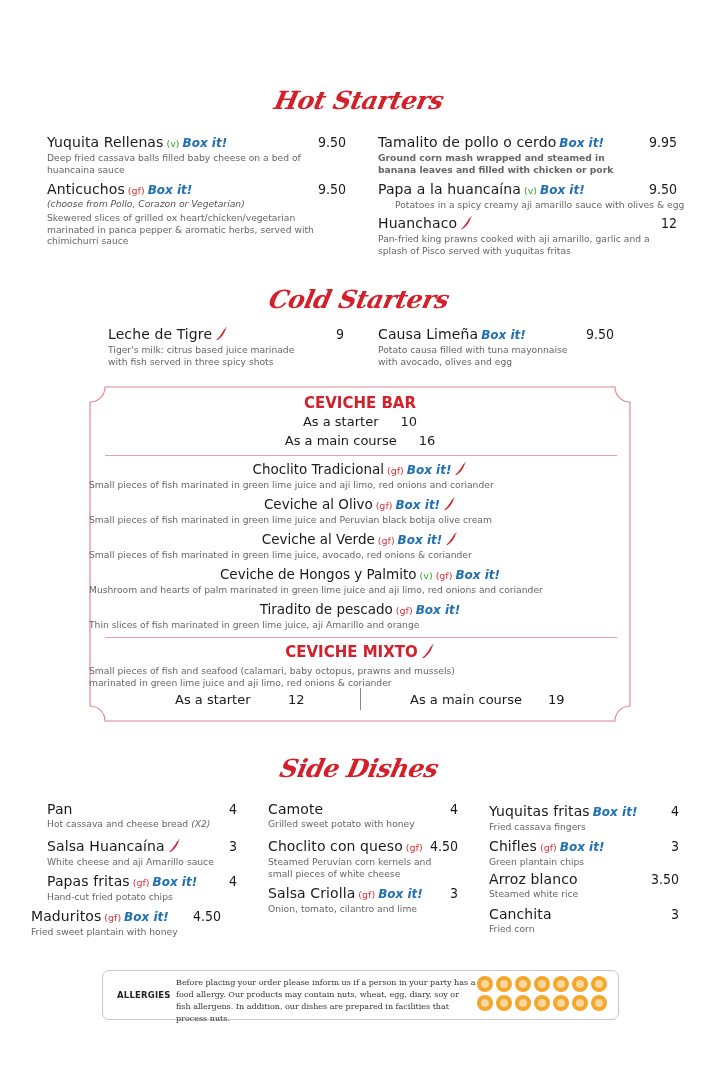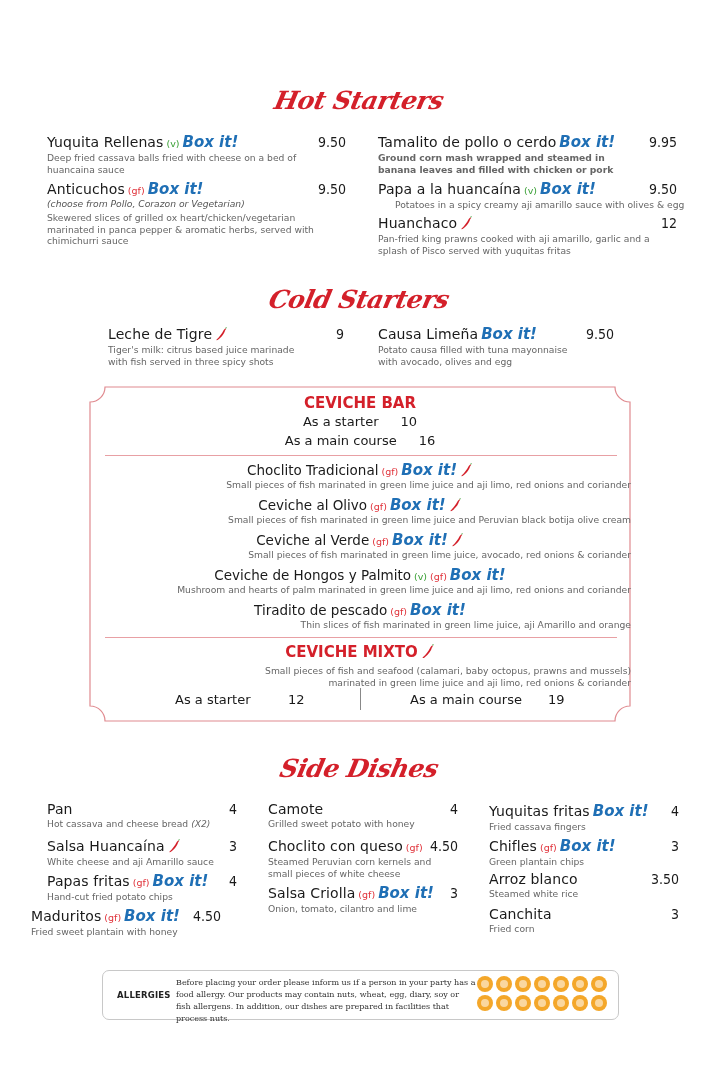--- a/index.html
+++ b/index.html
@@ -12,33 +12,33 @@
     color: #d4202a; font-size: 25px; letter-spacing: -0.5px;
     transform: skewX(-12deg);
   }
 
   .item { position: absolute; }
   .item-head { display: flex; align-items: baseline; justify-content: space-between; white-space: nowrap; }
   .item-name { font-size: 14px; color: #1a1a1a; font-weight: 500; letter-spacing: 0.1px; }
   .item-price { font-size: 14px; color: #1a1a1a; font-family: "DejaVu Sans Condensed", "DejaVu Sans", sans-serif; }
   .tag-v { color: #3aa036; font-size: 9.5px; margin-left: 3px; }
   .tag-gf { color: #e0323a; font-size: 9.5px; margin-left: 3px; }
-  .boxit { color: #1f6fb5; font-size: 15px; font-style: italic; font-weight: bold; margin-left: 3px; }
+  .boxit { color: #1f6fb5; font-size: 12px; font-style: italic; font-weight: bold; margin-left: 3px; }
   .chili { display: inline-block; width: 14px; height: 14px; margin-left: 2px; vertical-align: -2px; }
   .desc { font-size: 9.2px; color: #666; line-height: 11.5px; margin-top: 1px; }
   .note { font-size: 9.2px; color: #555; font-style: italic; line-height: 12px; }
 
   
   .ceviche-box { position: absolute; left: 89px; top: 386px; width: 542px; height: 336px; }
   .ceviche-box svg.frame { position: absolute; left: 0; top: 0; }
   .cv-title { position: absolute; left: 0; width: 542px; text-align: center; color: #d4202a; font-size: 15px; font-weight: bold; }
   .cv-row { position: absolute; left: 0; width: 542px; text-align: center; font-size: 13px; color: #1a1a1a; white-space: nowrap; }
   .cv-row .pr { display: inline-block; margin-left: 22px; }
   .cv-item-name { position: absolute; left: 0; width: 542px; text-align: center; font-size: 13.5px; color: #1a1a1a; white-space: nowrap; }
-  .cv-item-desc { position: absolute; left: 0; width: 542px; text-align: right; font-size: 9.2px; color: #666; white-space: nowrap; }
+  .cv-item-desc { position: absolute; left: 0; width: 542px; text-align: left; font-size: 9.2px; color: #666; white-space: nowrap; }
   .cv-rule { position: absolute; left: 16px; width: 512px; height: 1px; background: #e8a0a4; }
   .cv-bottom { position: absolute; left: 0; width: 542px; top: 306px; font-size: 13px; color: #1a1a1a; }
   .cv-bottom .half { position: absolute; white-space: nowrap; }
   .cv-divider { position: absolute; left: 271px; top: 302px; width: 1px; height: 22px; background: #888; }
 
   
   .allergy-box { position: absolute; left: 102px; top: 970px; width: 517px; height: 50px; border: 1px solid #c8c8c8; border-radius: 7px; }
   .allergy-label { position: absolute; left: 14px; top: 19px; font-size: 8.5px; font-weight: bold; color: #222; letter-spacing: 0.2px; }
   .allergy-text { position: absolute; left: 73px; top: 6px; width: 300px; font-family: "DejaVu Serif", serif; font-size: 8px; line-height: 12px; color: #333; }
   .allergen-icons { position: absolute; left: 374px; top: 5px; width: 132px; display: grid; grid-template-columns: repeat(7, 16px); grid-gap: 3px 3px; }
@@ -57,21 +57,21 @@
   </defs>
 </svg>
 
 <div class="script-title" style="top:86px;">Hot Starters</div>
 
 <div class="item" style="left:47px; top:132px; width:299px;">
   <div class="item-head">
     <span><span class="item-name">Yuquita Rellenas</span><span class="tag-v">(v)</span><span class="boxit">Box it!</span></span>
     <span class="item-price">9.50</span>
   </div>
-  <div class="desc" style="width:270px;">Deep fried cassava balls fried with cheese on a bed of huancaina sauce</div>
+  <div class="desc" style="width:270px;">Deep fried cassava balls filled baby cheese on a bed of huancaina sauce</div>
 </div>
 
 <div class="item" style="left:47px; top:179px; width:299px;">
   <div class="item-head">
     <span><span class="item-name">Anticuchos</span><span class="tag-gf">(gf)</span><span class="boxit">Box it!</span></span>
     <span class="item-price">9.50</span>
   </div>
   <div class="note">(choose from Pollo, Corazon or Vegetarian)</div>
   <div class="desc" style="width:285px; margin-top:2px;">Skewered slices of grilled ox heart/chicken/vegetarian marinated in panca pepper &amp; aromatic herbs, served with chimichurri sauce</div>
 </div>

